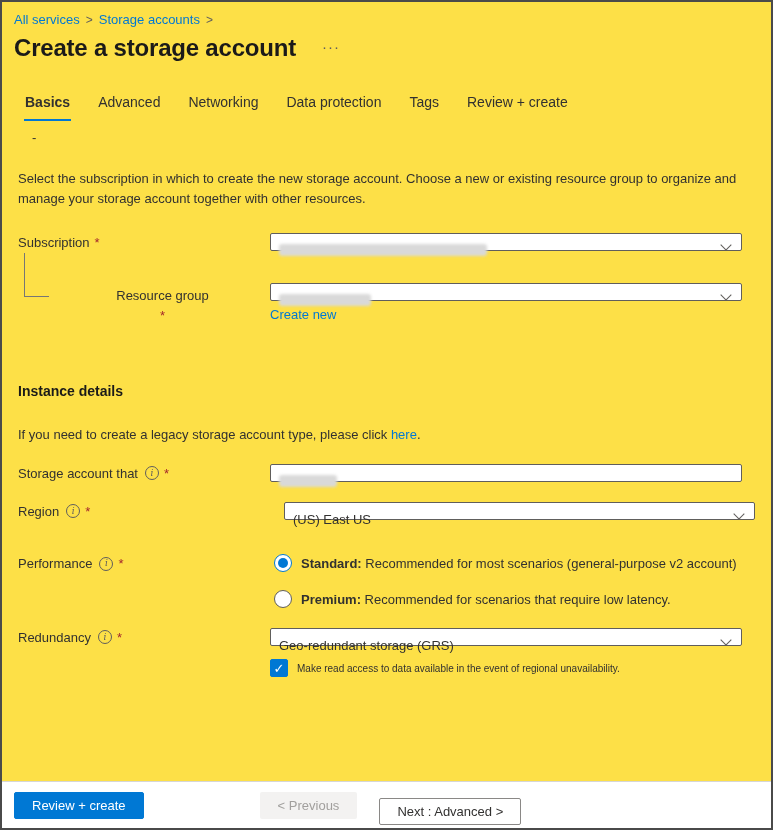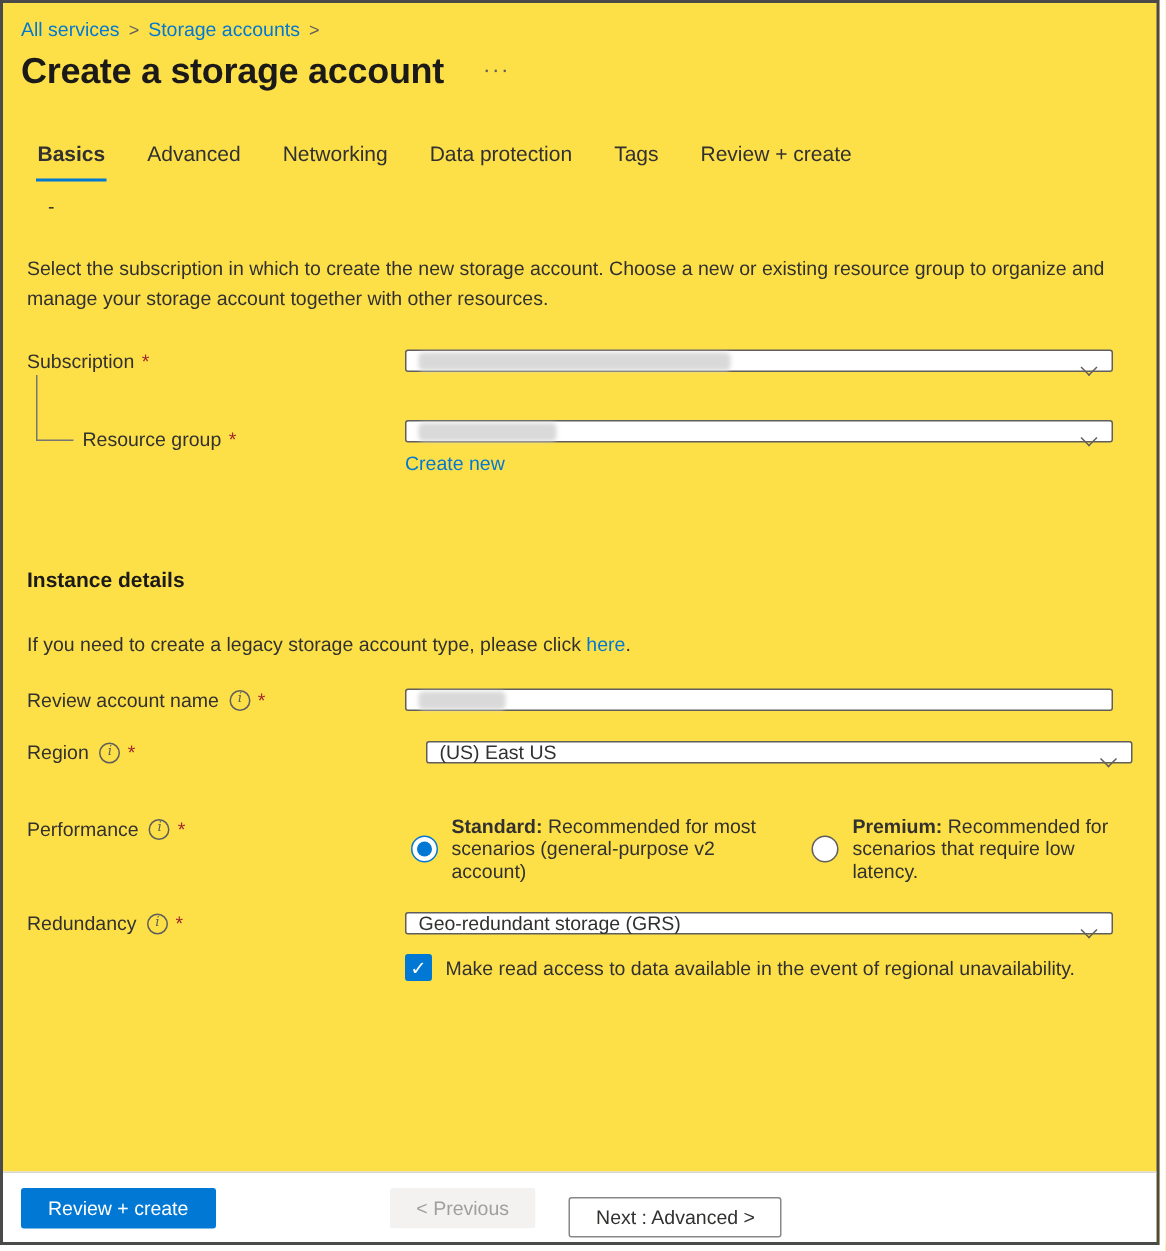--- a/index.html
+++ b/index.html
@@ -42,53 +42,53 @@
   .info-icon {
     display: inline-flex; align-items: center; justify-content: center;
     width: 14px; height: 14px; border: 1px solid #605e5c; border-radius: 50%;
     font-size: 9px; line-height: 1; color: #605e5c; font-style: italic;
     font-family: "DejaVu Serif", serif; cursor: pointer; margin-left: 2px;
   }
   
   .dropdown, .textbox {
     position: relative; display: flex; align-items: center;
     height: 15px; border: 1px solid #605e5c; border-radius: 2px;
-    background: #fff; padding: 0 28px 0 8px; font-size: 13px; color: #323130;
+    background: #fff; padding: 16px 28px 0 8px; font-size: 13px; color: #323130;
   }
   .dropdown { cursor: pointer; }
   .chevron {
     position: absolute; right: 11px; top: 7px; width: 8px; height: 8px;
     border-right: 1.4px solid #605e5c; border-bottom: 1.4px solid #605e5c;
     transform: rotate(45deg);
   }
   .redacted { height: 12px; border-radius: 3px; background: #d9d9d9; filter: blur(1.5px); }
   .w-lg { width: 208px; } .w-md { width: 92px; } .w-sm { width: 58px; }
   .connector {
     position: absolute; left: 6px; top: -30px; width: 25px; height: 44px;
     border-left: 1.5px solid #767676; border-bottom: 1.5px solid #767676;
   }
-  .form-row.nested .label-col { padding-left: 37px; }
+  .form-row.nested .label-col { padding-left: 37px; flex-direction: column; }
   .create-new { display: inline-block; margin-top: 6px; font-size: 13px; color: #0078d4; text-decoration: none; cursor: pointer; }
   .section-heading { margin-top: 60px; font-size: 14px; font-weight: 700; color: #1b1a19; }
   .legacy { margin-top: 28px; font-size: 13px; color: #323130; }
   .legacy a { color: #0078d4; text-decoration: none; cursor: pointer; }
   
-  .radio-group { display: flex; flex-direction: row; gap: 18px; }
+  .radio-group { display: flex; flex-direction: column; gap: 18px; }
   .radio-option { display: flex; align-items: center; gap: 9px; cursor: pointer; font-size: 13px; color: #323130; }
   .radio {
     width: 18px; height: 18px; border-radius: 50%;
     border: 1px solid #605e5c; background: #fff; flex-shrink: 0; position: relative;
   }
   .radio.selected { border-color: #0078d4; }
   .radio.selected::after {
     content: ""; position: absolute; left: 3px; top: 3px;
     width: 10px; height: 10px; border-radius: 50%; background: #0078d4;
   }
   
-  .checkbox-row { display: flex; align-items: center; gap: 9px; cursor: pointer; font-size: 13px; }
+  .checkbox-row { display: flex; align-items: center; gap: 9px; cursor: pointer; font-size: 10px; }
   .checkbox {
     width: 18px; height: 18px; border-radius: 2px; flex-shrink: 0;
     background: #0078d4; border: 1px solid #0078d4; color: #fff;
     display: flex; align-items: center; justify-content: center;
   }
   .checkbox::after { content: "\2713"; font-size: 13px; line-height: 1; }
   
   .footer {
     position: absolute; left: 0; right: 0; bottom: 0; height: 47px;
     border-top: 1px solid #d6d6d6; background: #fff;
@@ -159,21 +159,21 @@
         <a class="create-new">Create new</a>
       </div>
     </div>
 
     <h2 class="section-heading">Instance details</h2>
 
     <p class="legacy"><span>If you need to create a legacy storage account type, please click </span><a>here</a><span>.</span></p>
 
     <div class="form-row" style="margin-top:22px;">
       <div class="label-col">
-        <span>Review account name</span>
+        <span>Storage account that</span>
         <span class="info-icon">i</span>
         <span class="req">*</span>
       </div>
       <div class="ctrl-col">
         <div class="textbox">
           <span class="redacted w-sm"></span>
         </div>
       </div>
     </div>
 

